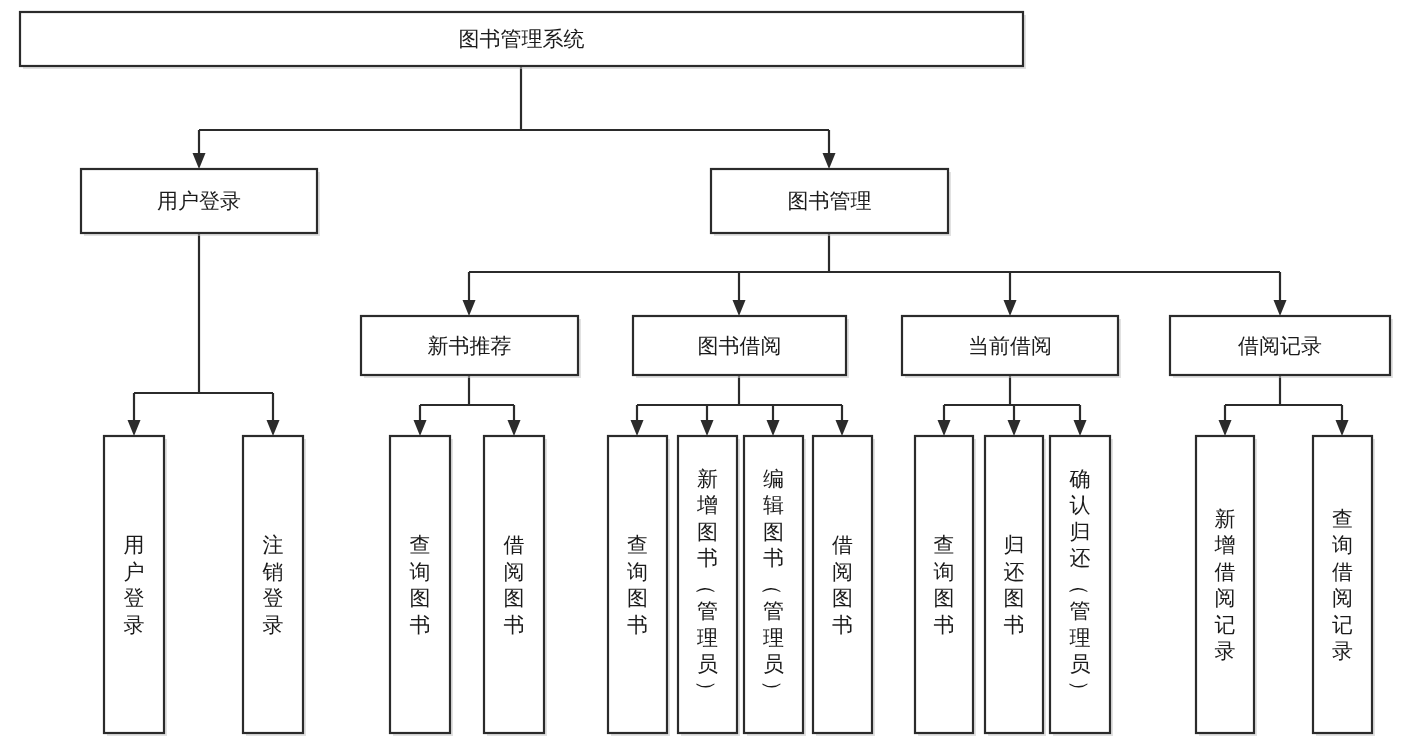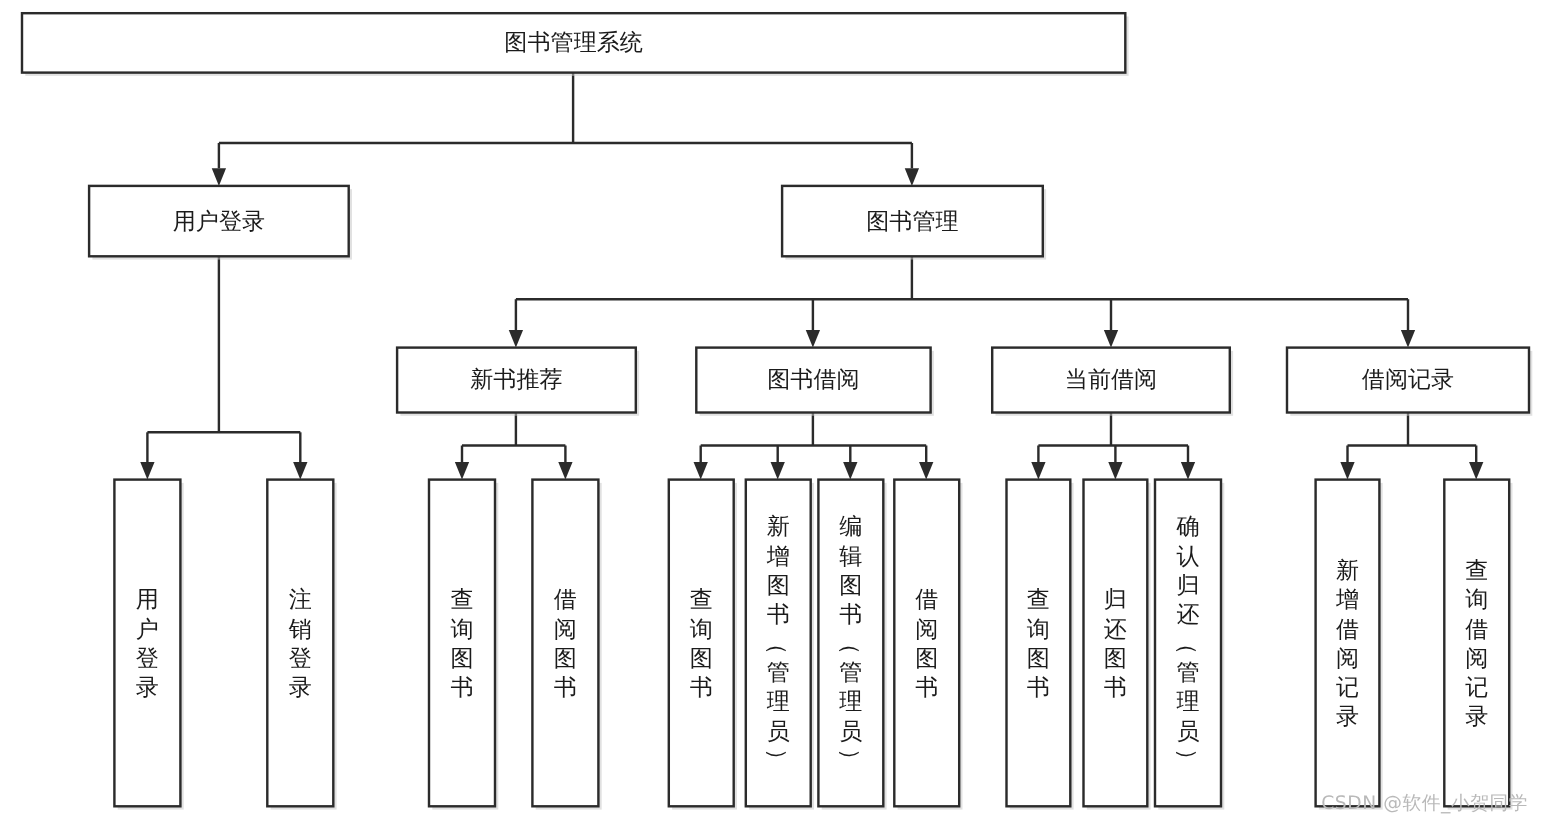--- a/index.html
+++ b/index.html
@@ -246,14 +246,13 @@
           <rect class="node-box" x="1196" y="436" width="58" height="297"></rect>
           <text class="node-label-vertical" x="1225" y="525.67"><tspan x="1225" dy="0">新</tspan><tspan x="1225" dy="26.5">增</tspan><tspan x="1225" dy="26.5">借</tspan><tspan x="1225" dy="26.5">阅</tspan><tspan x="1225" dy="26.5">记</tspan><tspan x="1225" dy="26.5">录</tspan></text>
         </g>
         <g>
           <rect class="node-shadow" x="1316" y="439" width="59" height="297"></rect>
           <rect class="node-box" x="1313" y="436" width="59" height="297"></rect>
           <text class="node-label-vertical" x="1342.5" y="525.67"><tspan x="1342.5" dy="0">查</tspan><tspan x="1342.5" dy="26.5">询</tspan><tspan x="1342.5" dy="26.5">借</tspan><tspan x="1342.5" dy="26.5">阅</tspan><tspan x="1342.5" dy="26.5">记</tspan><tspan x="1342.5" dy="26.5">录</tspan></text>
         </g>
       </g>
   </svg>
-  <div class="watermark-text">CSDN @软件_小贺同学</div>
 </div>
 
 </body></html>

